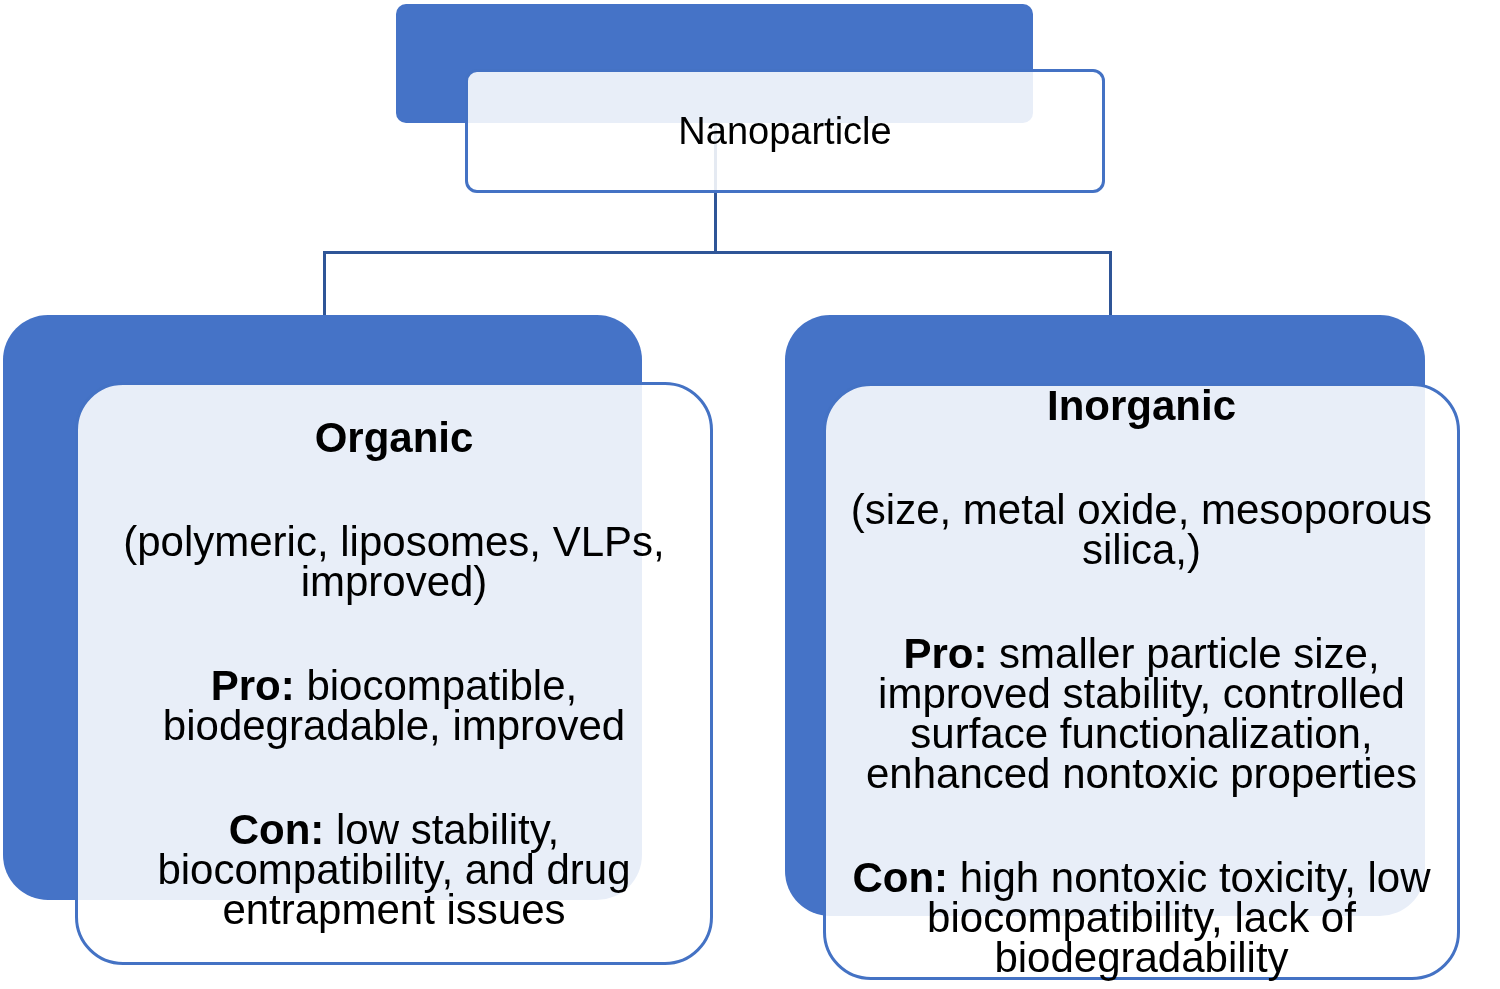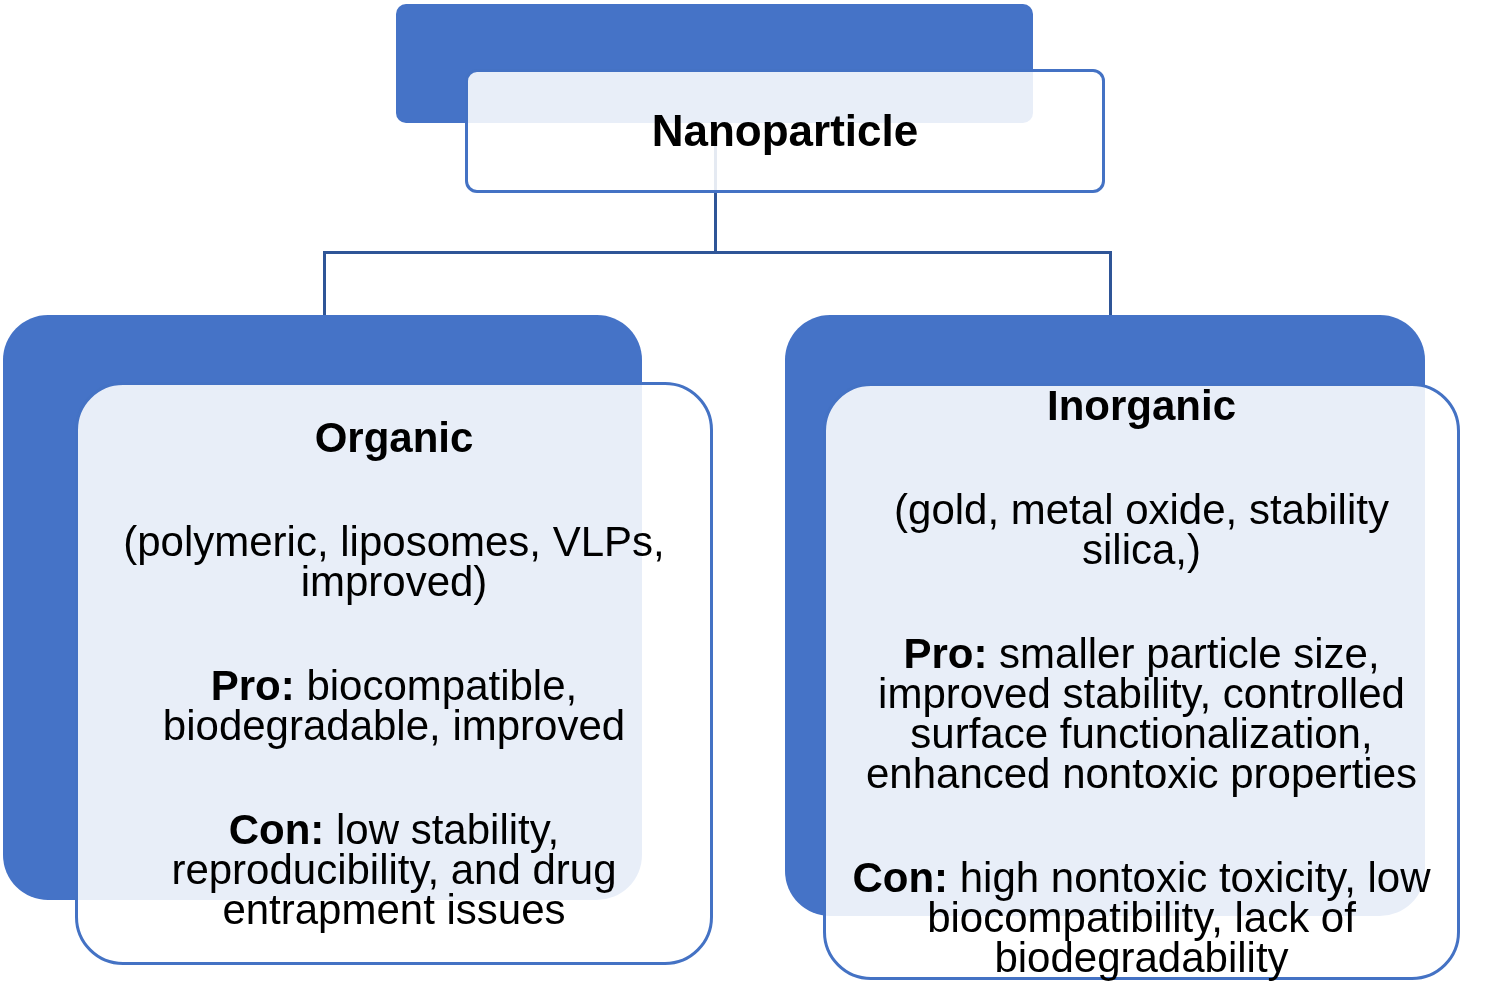--- a/index.html
+++ b/index.html
@@ -44,23 +44,23 @@
     flex-direction: column;
     justify-content: center;
     align-items: center;
     text-align: center;
   }
 
   
   .root-back  { left: 396px; top: 4px;  width: 637px; height: 119px; border-radius: 10px; }
   .root-front { left: 465px; top: 69px; width: 640px; height: 124px; border-radius: 12px; }
   .root-title {
-    font-size: 44px;
+    font-size: 38px;
     line-height: 44px;
-    font-weight: 700;
+    font-weight: 400;
   }
 
   
   .organic-back    { left: 3px;  top: 315px; width: 639px; height: 585px; border-radius: 45px; }
   .organic-front   { left: 75px; top: 382px; width: 638px; height: 583px; border-radius: 48px; padding: 0 24px; }
 
   
   .inorganic-back  { left: 785px; top: 315px; width: 640px; height: 601px; border-radius: 45px; }
   .inorganic-front { left: 823px; top: 383px; width: 637px; height: 597px; border-radius: 48px; padding: 0 18px; }
 
@@ -100,30 +100,30 @@
 
   <div class="back-box organic-back"></div>
   <div class="front-box organic-front">
     <div class="card-text">
       <h2>Organic</h2>
       <p>(polymeric, liposomes, VLPs,
 improved)</p>
       <p><span class="bold-label">Pro:</span><span> biocompatible,
 biodegradable, improved</span></p>
       <p><span class="bold-label">Con:</span><span> low stability,
-reproducibility, and drug
+biocompatibility, and drug
 entrapment issues</span></p>
     </div>
   </div>
 
   <div class="back-box inorganic-back"></div>
   <div class="front-box inorganic-front">
     <div class="card-text">
       <h2>Inorganic</h2>
-      <p>(gold, metal oxide, stability
+      <p>(size, metal oxide, mesoporous
 silica,)</p>
       <p><span class="bold-label">Pro:</span><span> smaller particle size,
 improved stability, controlled
 surface functionalization,
 enhanced nontoxic properties</span></p>
       <p><span class="bold-label">Con:</span><span> high nontoxic toxicity, low
 biocompatibility, lack of
 biodegradability</span></p>
     </div>
   </div>

